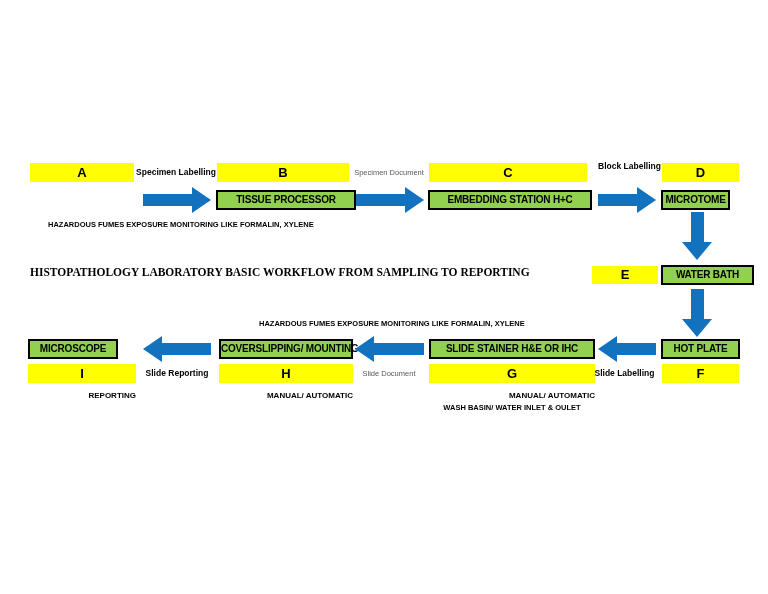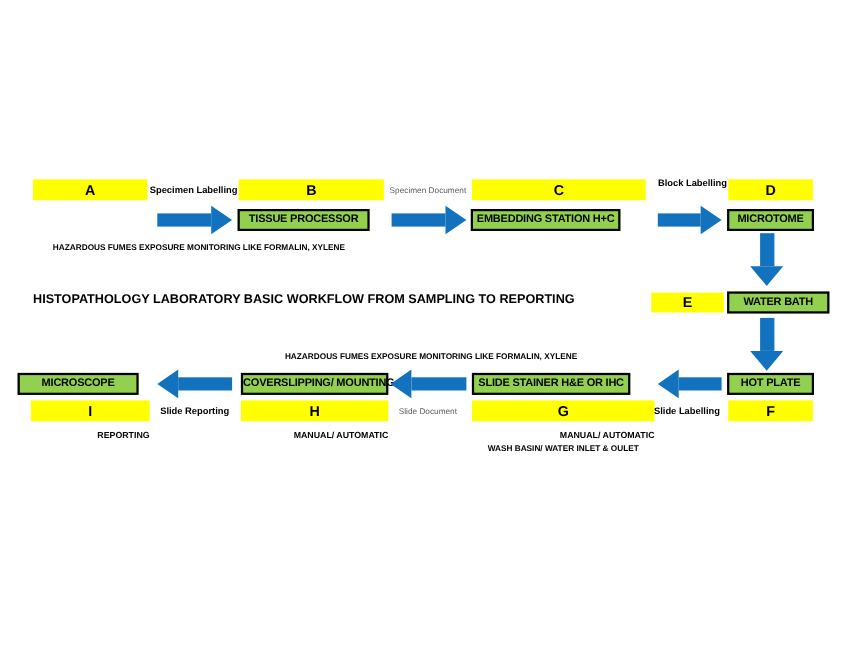--- a/index.html
+++ b/index.html
@@ -107,61 +107,61 @@
   <div class="yellow-box" style="left:217px;top:163px;width:132px;">B</div>
   <div class="doc-label" style="left:349px;top:163px;width:80px;">Specimen Document</div>
   <div class="yellow-box" style="left:429px;top:163px;width:158px;">C</div>
   <div class="gap-label" style="left:587px;top:157px;width:85px;">Block Labelling</div>
   <div class="yellow-box" style="left:662px;top:163px;width:77px;">D</div>
 
   <div class="arrow-right" style="left:143px;top:187px;width:68px;">
       <div class="ar-body"></div>
       <div class="ar-head"></div>
     </div>
-  <div class="green-box" style="left:216px;top:190px;width:120px;">TISSUE PROCESSOR</div>
+  <div class="green-box" style="left:216px;top:190px;width:140px;">TISSUE PROCESSOR</div>
   <div class="arrow-right" style="left:356px;top:187px;width:68px;">
       <div class="ar-body"></div>
       <div class="ar-head"></div>
     </div>
-  <div class="green-box" style="left:428px;top:190px;width:136px;">EMBEDDING STATION H+C</div>
+  <div class="green-box" style="left:428px;top:190px;width:164px;">EMBEDDING STATION H+C</div>
   <div class="arrow-right" style="left:598px;top:187px;width:58px;">
       <div class="ar-body"></div>
       <div class="ar-head"></div>
     </div>
-  <div class="green-box" style="left:661px;top:190px;width:79px;">MICROTOME</div>
+  <div class="green-box" style="left:661px;top:190px;width:69px;">MICROTOME</div>
 
   <div class="hazard" style="left:48px;top:220px;">HAZARDOUS FUMES EXPOSURE MONITORING LIKE FORMALIN, XYLENE</div>
 
   <div class="arrow-down" style="left:682px;top:212px;height:48px;">
       <div class="ad-body"></div>
       <div class="ad-head"></div>
     </div>
 
-  <div class="title" style="left:30px;top:266px;">HISTOPATHOLOGY LABORATORY BASIC WORKFLOW FROM SAMPLING TO REPORTING</div>
+  <div class="title" style="left:30px;top:266px;font-family:Liberation Serif, serif;">HISTOPATHOLOGY LABORATORY BASIC WORKFLOW FROM SAMPLING TO REPORTING</div>
   <div class="yellow-box" style="left:592px;top:266px;width:66px;height:18px;line-height:18px;">E</div>
   <div class="green-box" style="left:661px;top:265px;width:93px;">WATER BATH</div>
 
   <div class="arrow-down" style="left:682px;top:289px;height:48px;">
       <div class="ad-body"></div>
       <div class="ad-head"></div>
     </div>
 
   <div class="hazard" style="left:259px;top:319px;">HAZARDOUS FUMES EXPOSURE MONITORING LIKE FORMALIN, XYLENE</div>
 
-  <div class="green-box" style="left:16px;top:339px;width:110px;">MICROSCOPE</div>
+  <div class="green-box" style="left:28px;top:339px;width:90px;">MICROSCOPE</div>
   <div class="arrow-left" style="left:143px;top:336px;width:68px;">
       <div class="al-head"></div>
       <div class="ar-body"></div>
     </div>
   <div class="green-box" style="left:219px;top:339px;width:134px;">COVERSLIPPING/ MOUNTING</div>
   <div class="arrow-left" style="left:355px;top:336px;width:69px;">
       <div class="al-head"></div>
       <div class="ar-body"></div>
     </div>
-  <div class="green-box" style="left:429px;top:339px;width:144px;">SLIDE STAINER H&amp;E OR IHC</div>
+  <div class="green-box" style="left:429px;top:339px;width:166px;">SLIDE STAINER H&amp;E OR IHC</div>
   <div class="arrow-left" style="left:598px;top:336px;width:58px;">
       <div class="al-head"></div>
       <div class="ar-body"></div>
     </div>
   <div class="green-box" style="left:661px;top:339px;width:79px;">HOT PLATE</div>
 
   <div class="yellow-box" style="left:28px;top:364px;width:108px;">I</div>
   <div class="gap-label" style="left:138px;top:364px;width:78px;">Slide Reporting</div>
   <div class="yellow-box" style="left:219px;top:364px;width:134px;">H</div>
   <div class="doc-label" style="left:351px;top:364px;width:76px;">Slide Document</div>

